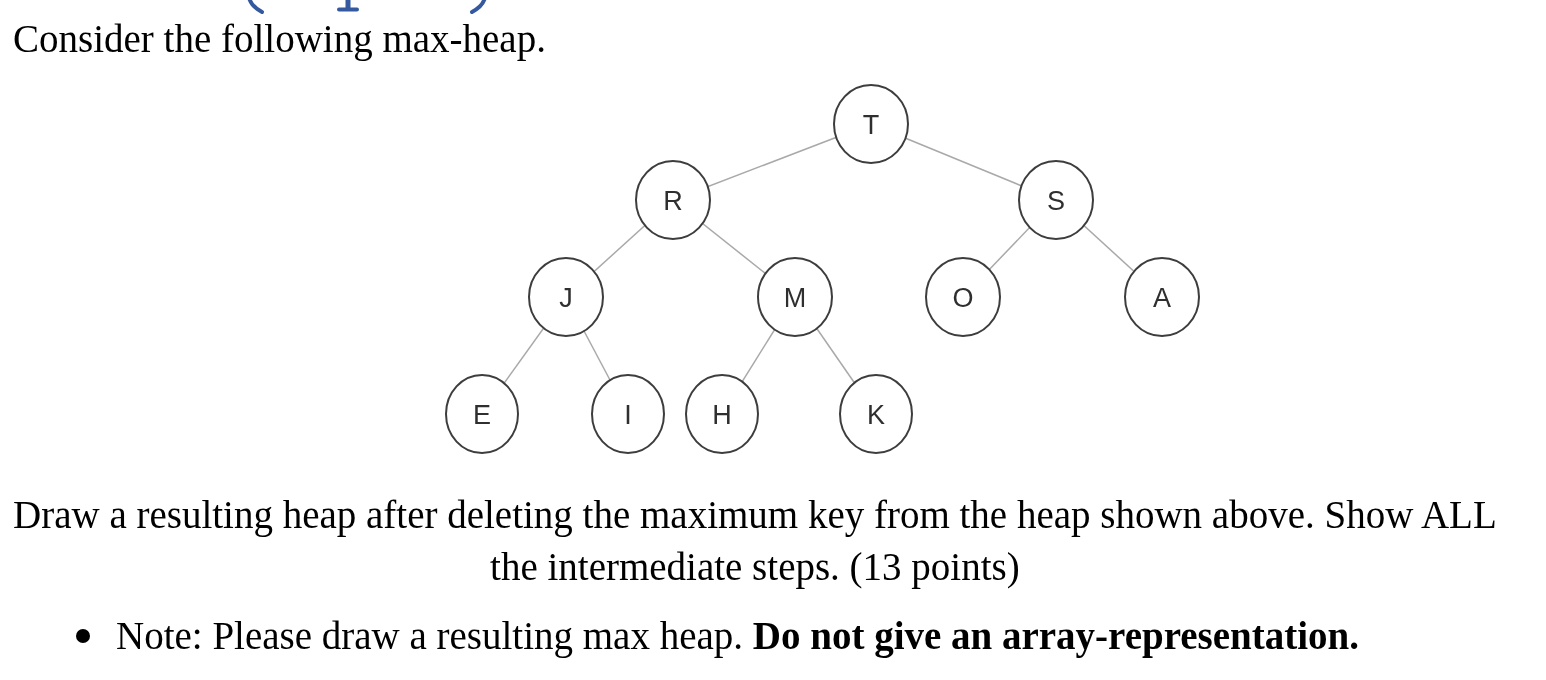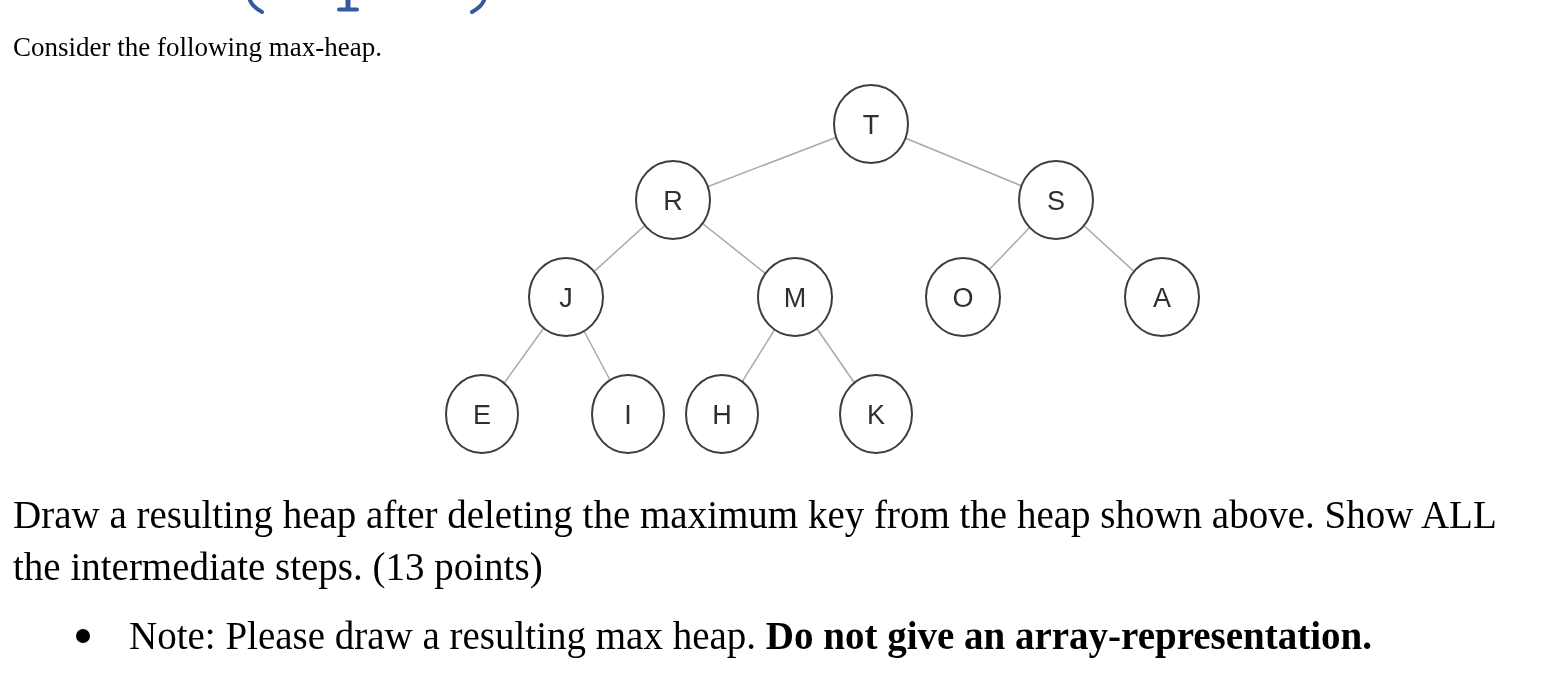--- a/index.html
+++ b/index.html
@@ -13,52 +13,53 @@
     color: #000000;
   }
   .header-frag {
     position: absolute;
     left: 0; top: 0;
     width: 1546px; height: 14px;
     overflow: hidden;
   }
   .intro {
     position: absolute;
-    left: 13px; top: 24px;
-    font-size: 27px;
+    left: 13px; top: 16px;
+    font-size: 39px;
     line-height: 46px;
     white-space: nowrap;
   }
   .tree-svg {
     position: absolute;
     left: 0; top: 0;
     width: 1546px; height: 680px;
   }
   .tree-svg text {
     font-family: "Liberation Sans", sans-serif;
     font-size: 27px;
     fill: #2f2f2f;
     text-anchor: middle;
   }
   .question {
     position: absolute;
     left: 13px; top: 489px;
     font-size: 39px;
     line-height: 52px;
     white-space: nowrap;
+    text-align: center;
   }
   .note {
     position: absolute;
     left: 0; top: 612px;
     width: 1546px;
     font-size: 39px;
     line-height: 48px;
     white-space: nowrap;
   }
-  .note .text-wrap { position: absolute; left: 129px; top: 0; }
+  .note .text-wrap { position: absolute; left: 116px; top: 0; }
   .bullet-dot {
     position: absolute;
     left: 76px; top: 17px;
     width: 14px; height: 14px;
     border-radius: 50%;
     background: #000000;
   }
   .bold { font-weight: bold; }
 </style>
 </head>

